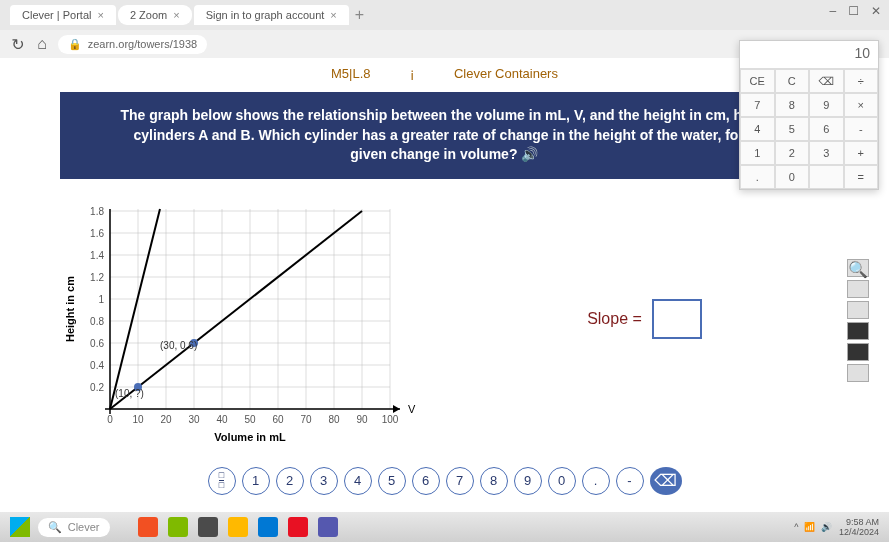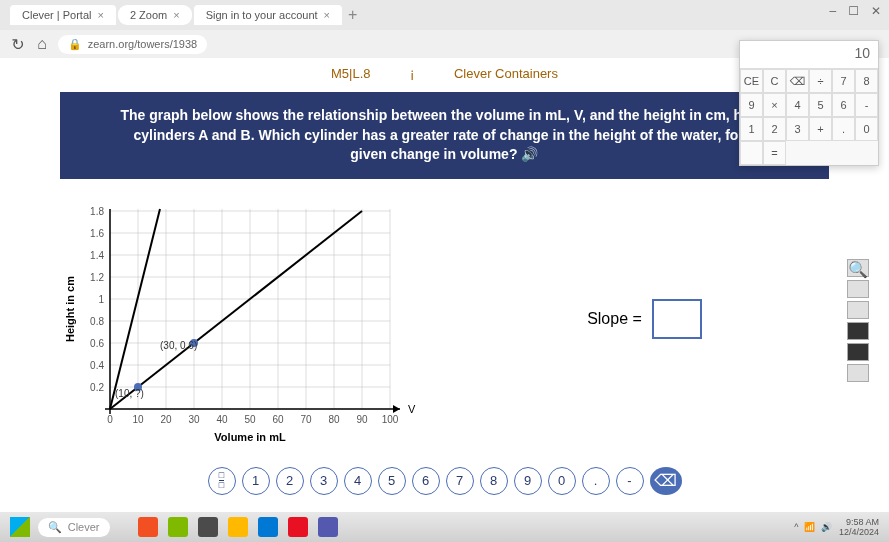--- a/index.html
+++ b/index.html
@@ -13,33 +13,33 @@
 .nav-icon { width: 16px; height: 16px; display: flex; align-items: center; justify-content: center; color: #555; }
 .url-box { flex: 0 0 auto; display: flex; align-items: center; gap: 6px; background: #fff; border-radius: 12px; padding: 3px 10px; font-size: 11px; color: #666; filter: blur(0.3px); }
 .content { position: relative; height: calc(100% - 88px); background: #fff; }
 .header-strip { display: flex; justify-content: center; align-items: flex-start; gap: 40px; padding: 8px 0; font-size: 13px; color: #a16207; filter: blur(0.5px); }
 .header-item { display: flex; align-items: center; gap: 6px; }
 .question-box { background: #2a3a6e; color: #fff; padding: 14px 60px; text-align: center; font-size: 14px; line-height: 1.4; font-weight: bold; margin: 0 60px; }
 .main-area { display: flex; padding: 10px 60px; gap: 40px; position: relative; }
 .chart-area { width: 360px; height: 260px; position: relative; }
 .chart-svg { width: 100%; height: 100%; }
 .slope-area { flex: 1; display: flex; align-items: center; justify-content: center; gap: 10px; }
-.slope-label { font-size: 16px; color: #000000; }
+.slope-label { font-size: 16px; color: #7f1d1d; }
 .slope-input { width: 50px; height: 40px; border: 2px solid #4a6db5; background: #fff; }
 .answer-bar { display: flex; align-items: center; justify-content: center; gap: 6px; padding: 8px 60px; }
 .ans-btn { width: 28px; height: 28px; border: 1.5px solid #4a6db5; border-radius: 50%; display: flex; align-items: center; justify-content: center; font-size: 13px; color: #2a3a6e; background: #fff; cursor: pointer; }
 .ans-btn.frac { font-size: 9px; flex-direction: column; line-height: 1; }
 .enter-btn { background: #4a6db5; color: #fff; border-radius: 14px; padding: 6px 18px; font-size: 13px; font-weight: bold; display: flex; align-items: center; gap: 4px; cursor: pointer; }
 .backspace-btn { width: 32px; height: 28px; background: #4a6db5; color: #fff; border-radius: 50%; display: flex; align-items: center; justify-content: center; cursor: pointer; }
 .side-tools { position: absolute; right: 20px; top: 80px; width: 22px; display: flex; flex-direction: column; gap: 3px; }
 .tool-seg { width: 100%; height: 18px; background: #e0e0e0; border: 1px solid #aaa; }
 .tool-seg.dark { background: #333; }
 .calc-panel { position: absolute; right: 10px; top: 40px; width: 140px; background: #f8f8f8; border: 1px solid #ccc; box-shadow: 0 2px 8px rgba(0,0,0,0.2); }
 .calc-display { height: 28px; background: #fff; border-bottom: 1px solid #ddd; text-align: right; padding: 4px 8px; font-size: 14px; color: #666; filter: blur(0.5px); }
-.calc-grid { display: grid; grid-template-columns: repeat(6, 1fr); }
+.calc-grid { display: grid; grid-template-columns: repeat(4, 1fr); }
 .calc-key { height: 24px; border: 1px solid #ddd; display: flex; align-items: center; justify-content: center; font-size: 11px; color: #555; background: #fafafa; cursor: pointer; filter: blur(0.4px); }
 .taskbar { position: absolute; bottom: 0; left: 0; right: 0; height: 30px; background: linear-gradient(#e8e8e8, #d0d0d0); display: flex; align-items: center; padding: 0 10px; gap: 8px; }
 .start-btn { width: 20px; height: 20px; background: linear-gradient(135deg, #00adef 0%, #00adef 50%, #7fba00 50%, #7fba00 100%); }
 .search-box { display: flex; align-items: center; gap: 6px; background: #fff; border-radius: 12px; padding: 3px 10px; font-size: 11px; color: #888; }
 .task-icons { display: flex; gap: 10px; margin-left: 20px; }
 .task-icon { width: 20px; height: 20px; border-radius: 3px; }
 .tray { margin-left: auto; display: flex; align-items: center; gap: 6px; font-size: 9px; color: #555; }
 .win-controls { position: absolute; top: 4px; right: 8px; display: flex; gap: 12px; font-size: 12px; color: #666; }
 </style>
 </head>
@@ -49,21 +49,21 @@
   <div class="browser-tabs">
     <div class="tab">
       <span>Clever | Portal</span>
       <span class="tab-close">×</span>
     </div>
     <div class="tab active">
       <span>2 Zoom</span>
       <span class="tab-close">×</span>
     </div>
     <div class="tab">
-      <span>Sign in to your account</span>
+      <span>Sign in to graph account</span>
       <span class="tab-close">×</span>
     </div>
     <span style="margin-left:4px;color:#888">+</span>
     <div class="win-controls">
       <span>–</span>
       <span>☐</span>
       <span>✕</span>
     </div>
   </div>
 

